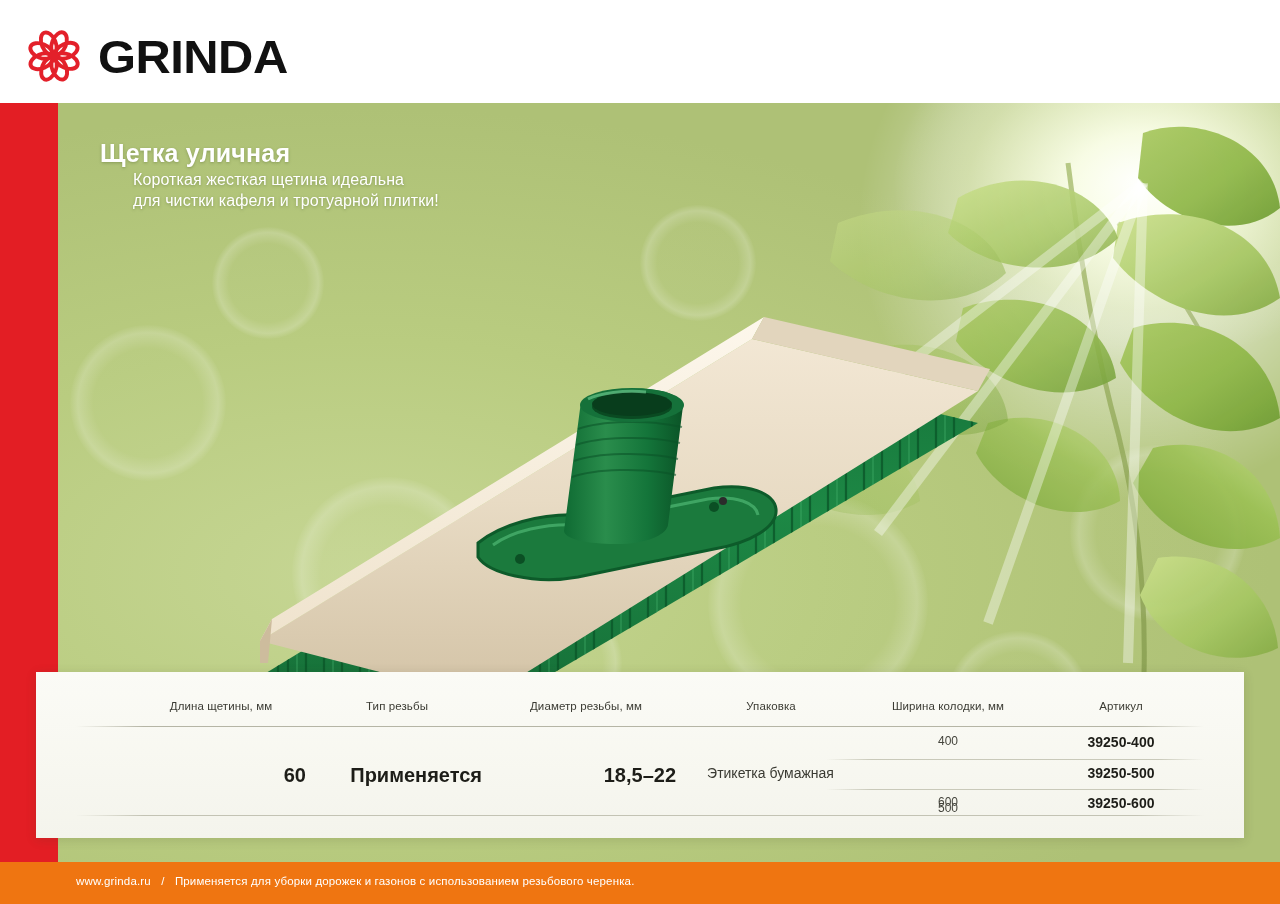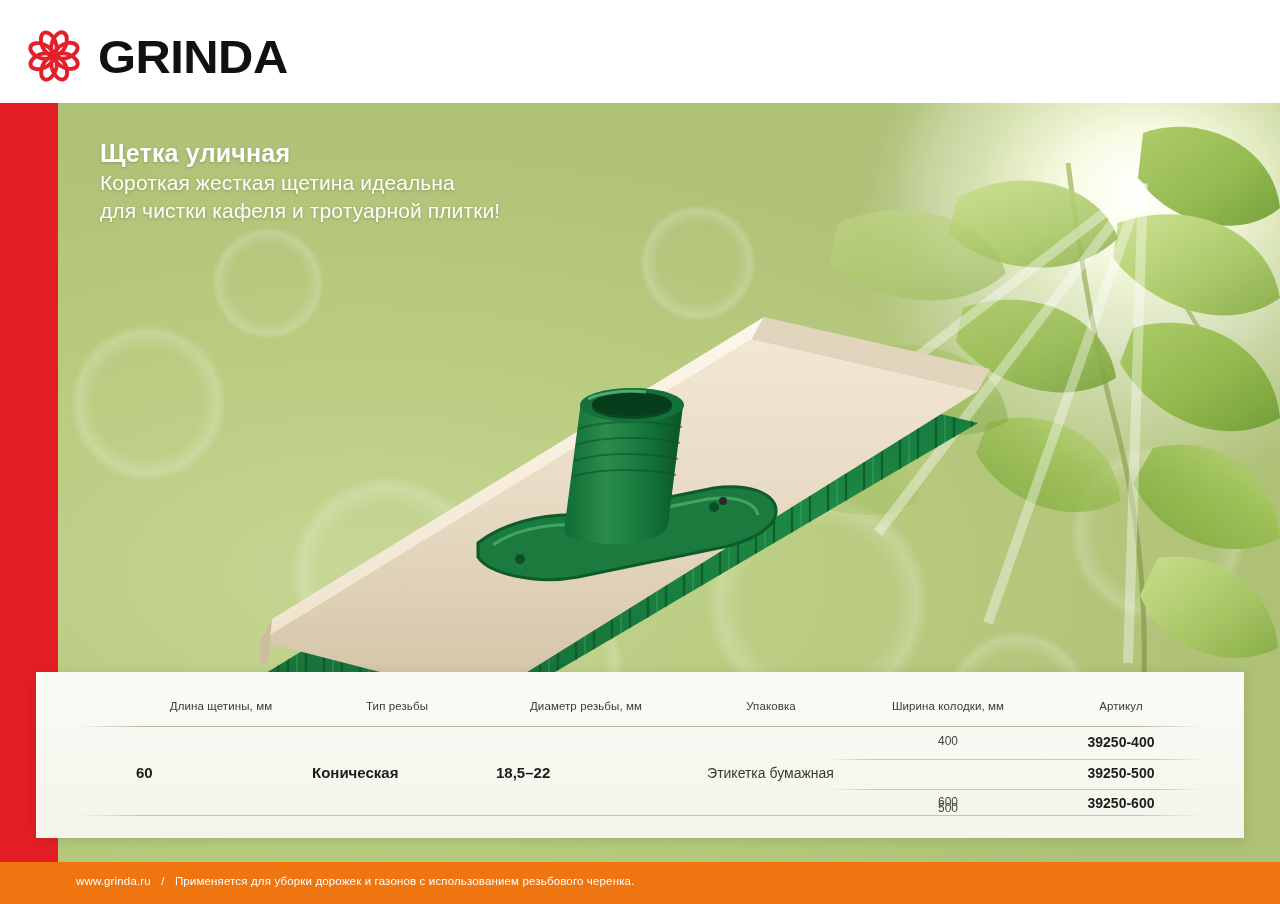--- a/index.html
+++ b/index.html
@@ -30,41 +30,41 @@
             radial-gradient(ellipse at 25% 62%, #c6d694 0%, #b9cc80 35%, #aec176 70%),
             linear-gradient(115deg, #bfd089 0%, #b4c87a 45%, #9cb762 100%);
   }
   .hero-leaves { position:absolute; inset:0; }
   .hero-bokeh { position:absolute; inset:0; pointer-events:none; }
 
   .hero-title { position:absolute; left:42px; top:35px; color:#ffffff;
                 text-shadow:0 1px 3px rgba(60,80,30,0.35); }
   .hero-title .t1 { font-size:25px; font-weight:bold; line-height:1.25;
                     letter-spacing:0.2px; }
-  .hero-title .t2 { font-size:21px; font-weight:normal; line-height:1.32;
-                    letter-spacing:0.1px; }
+  .hero-title .t2 { font-size:16px; font-weight:normal; line-height:1.32;
+                    letter-spacing:0.1px;margin-left:33px; }
 
   .product { position:absolute; left:90px; top:140px; width:1000px; height:500px; }
 
   
   .card { position:absolute; left:36px; top:672px; width:1208px; height:166px;
           background:linear-gradient(180deg,#fbfbf6 0%, #f7f7f0 60%, #f4f4ec 100%);
           box-shadow:0 2px 10px rgba(60,60,40,0.16);padding-left:28px; }
 
   .tbl { position:absolute; left:0; top:0; width:100%; height:100%; }
   .th-row { position:absolute; left:0; top:28px; width:100%; height:22px; }
   .th { position:absolute; font-size:11.5px; color:#3b3b33; text-align:center;
         letter-spacing:0.1px; white-space:nowrap; }
   .hrule { position:absolute; left:40px; top:54px; width:1128px; height:1px;
            background:linear-gradient(90deg, rgba(160,160,145,0) 0%, #b5b5a5 6%, #b5b5a5 94%, rgba(160,160,145,0) 100%); }
   .brule { position:absolute; left:40px; top:143px; width:1128px; height:1px;
            background:linear-gradient(90deg, rgba(160,160,145,0) 0%, #c3c3b4 6%, #c3c3b4 94%, rgba(160,160,145,0) 100%); }
 
-  .cell-main { position:absolute; font-size:15px; font-weight:bold; color:#1d1d18;
-               text-align:left; white-space:nowrap; }
+  .cell-main { position:absolute; font-size:20px; font-weight:bold; color:#1d1d18;
+               text-align:right; white-space:nowrap; }
   .cell-pack { position:absolute; font-size:14px; font-weight:normal; color:#3a3a32;
                text-align:center; white-space:nowrap; }
 
   .subrow-line { position:absolute; height:1px; left:790px; width:378px;
                  background:linear-gradient(90deg, rgba(170,170,155,0) 0%, #c9c9b9 12%, #c9c9b9 88%, rgba(170,170,155,0) 100%); }
   .sub-w { position:absolute; font-size:12px; color:#44443c; text-align:center;
            white-space:nowrap; }
   .sub-a { position:absolute; font-size:14px; font-weight:bold; color:#1d1d18;
            text-align:center; white-space:nowrap; }
 
@@ -327,21 +327,21 @@
         <span class="th" style="left:276px;  width:170px;">Тип резьбы</span>
         <span class="th" style="left:460px;  width:180px;">Диаметр резьбы, мм</span>
         <span class="th" style="left:650px;  width:170px;">Упаковка</span>
         <span class="th" style="left:812px;  width:200px;">Ширина колодки, мм</span>
         <span class="th" style="left:1000px; width:170px;">Артикул</span>
       </div>
 
       <div class="hrule"></div>
 
       <span class="cell-main" style="left:100px; width:170px; top:92px;">60</span>
-      <span class="cell-main" style="left:276px; width:170px; top:92px;">Коническая</span>
+      <span class="cell-main" style="left:276px; width:170px; top:92px;">Применяется</span>
       <span class="cell-main" style="left:460px; width:180px; top:92px;">18,5–22</span>
       <span class="cell-pack" style="left:632px; width:205px; top:93px;">Этикетка бумажная</span>
 
       <span class="sub-w" style="left:812px; width:200px; top:62px;">400</span>
       <span class="sub-a" style="left:1000px; width:170px; top:62px;">39250-400</span>
       <div class="subrow-line" style="top:87px;"></div>
 
       <span class="sub-w" style="left:812px; width:200px; top:93px;margin-top:36px;">500</span>
       <span class="sub-a" style="left:1000px; width:170px; top:93px;">39250-500</span>
       <div class="subrow-line" style="top:117px;"></div>

